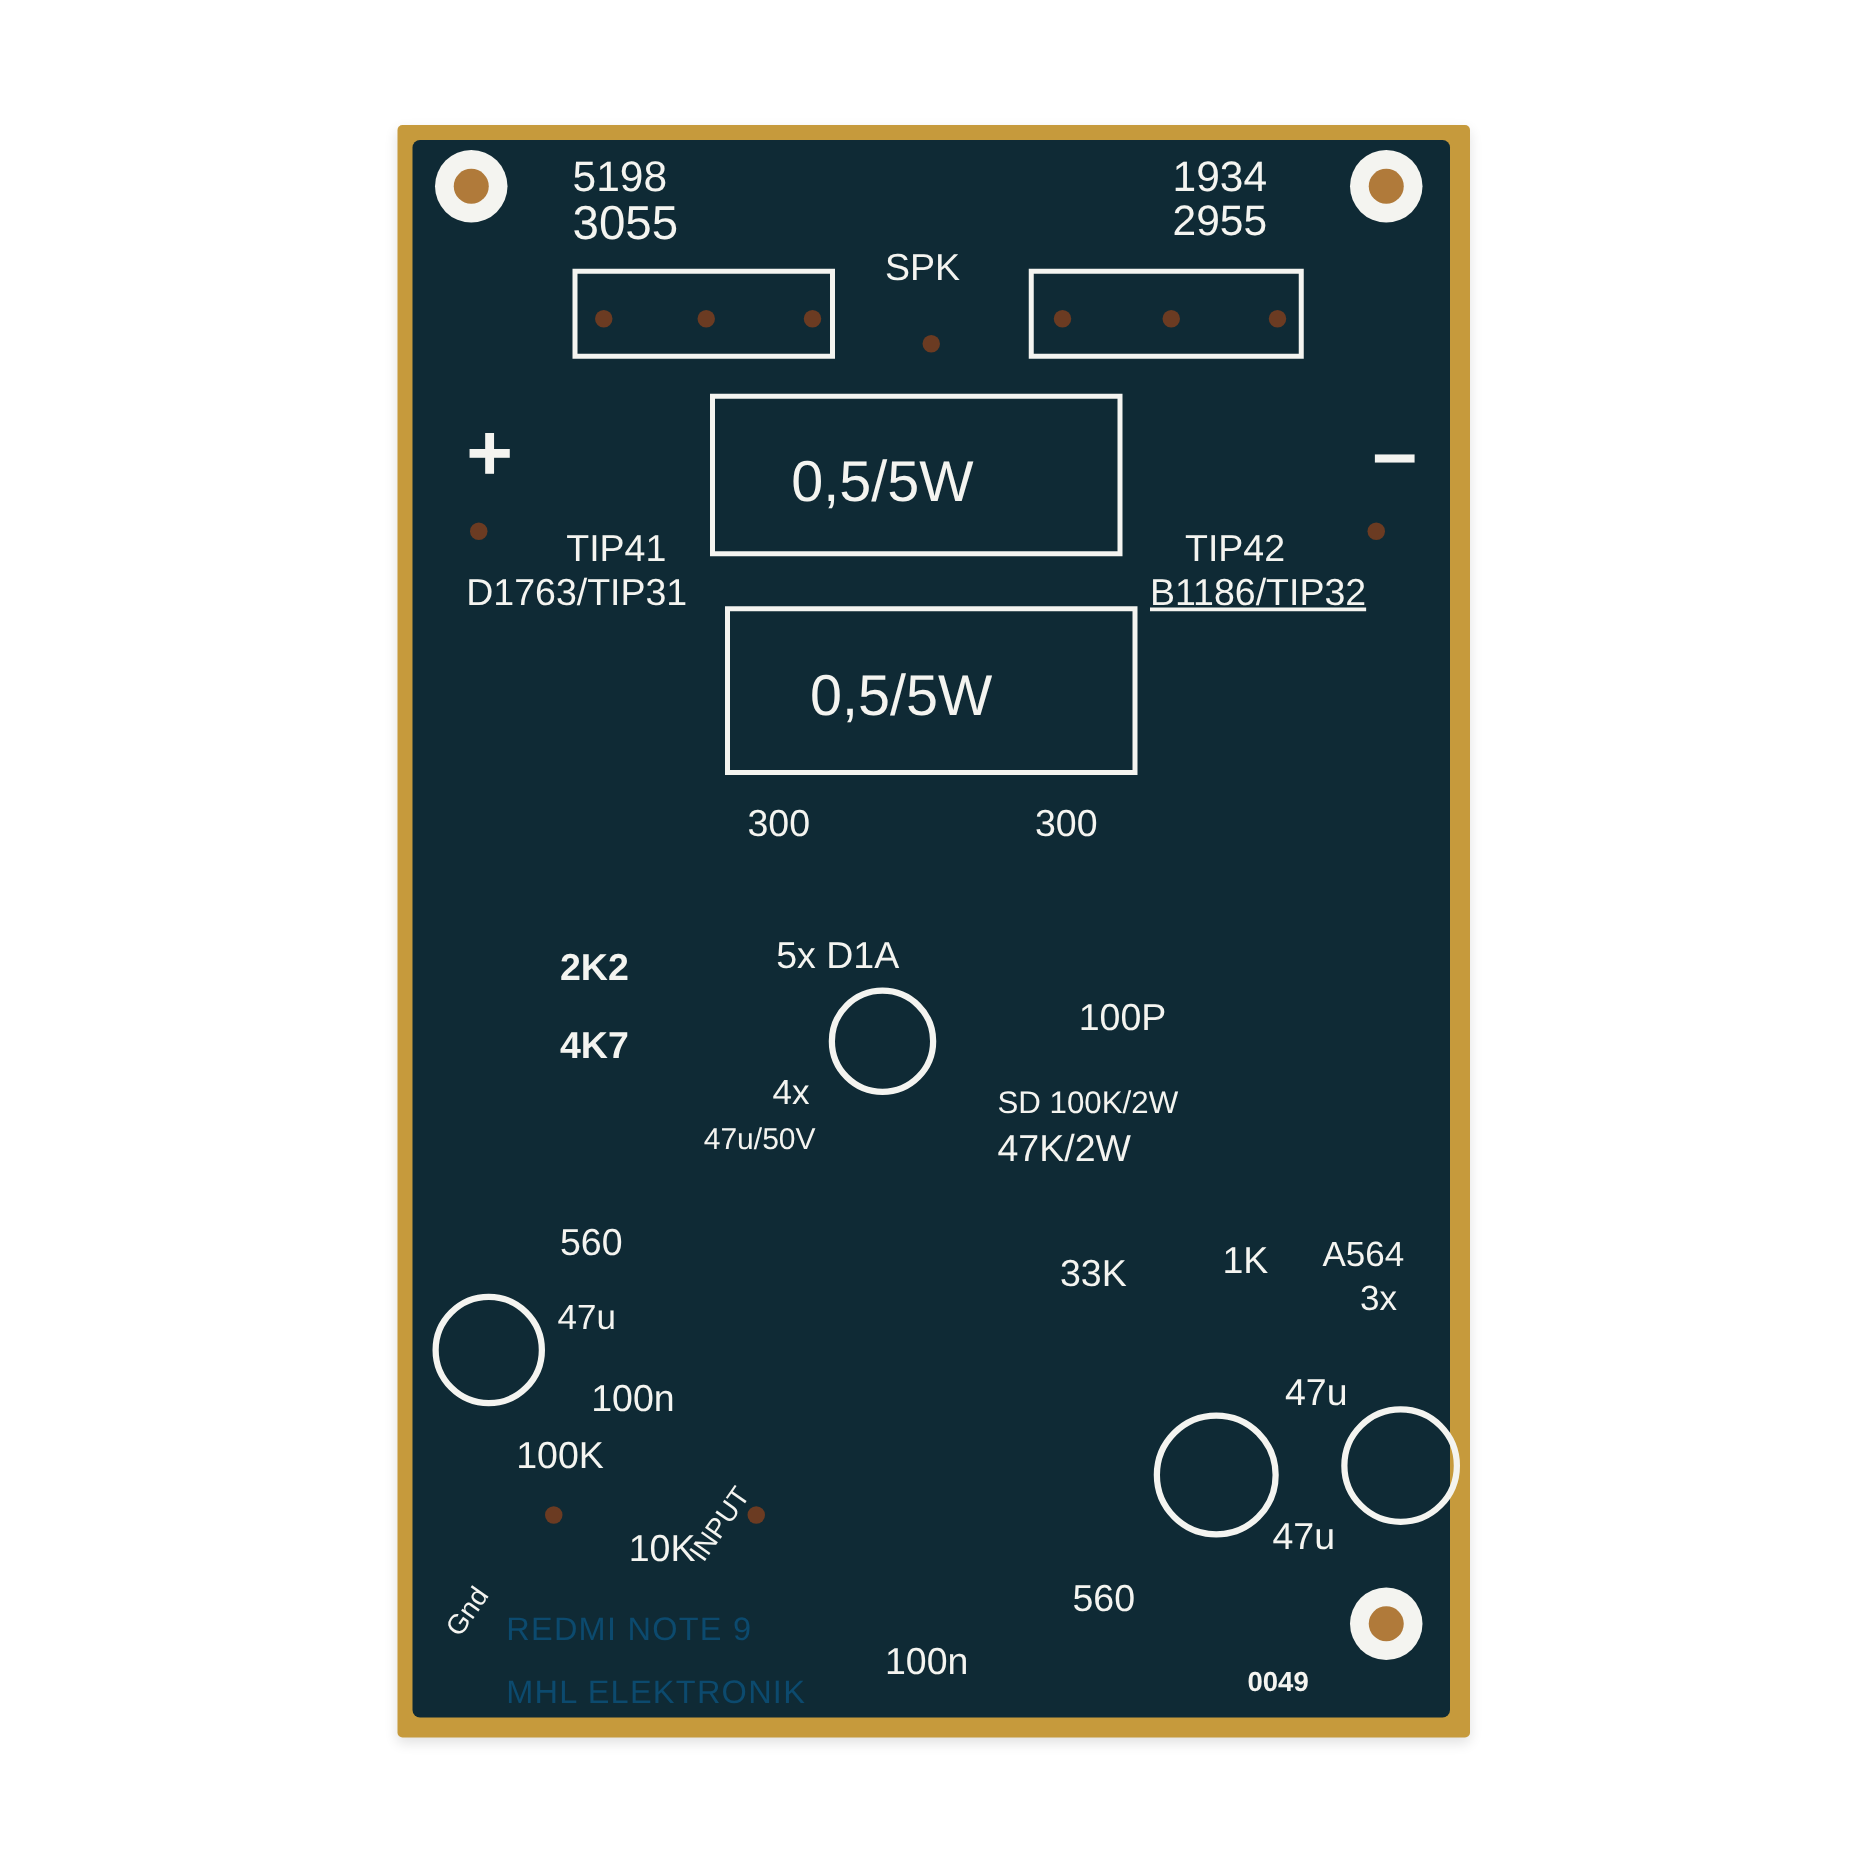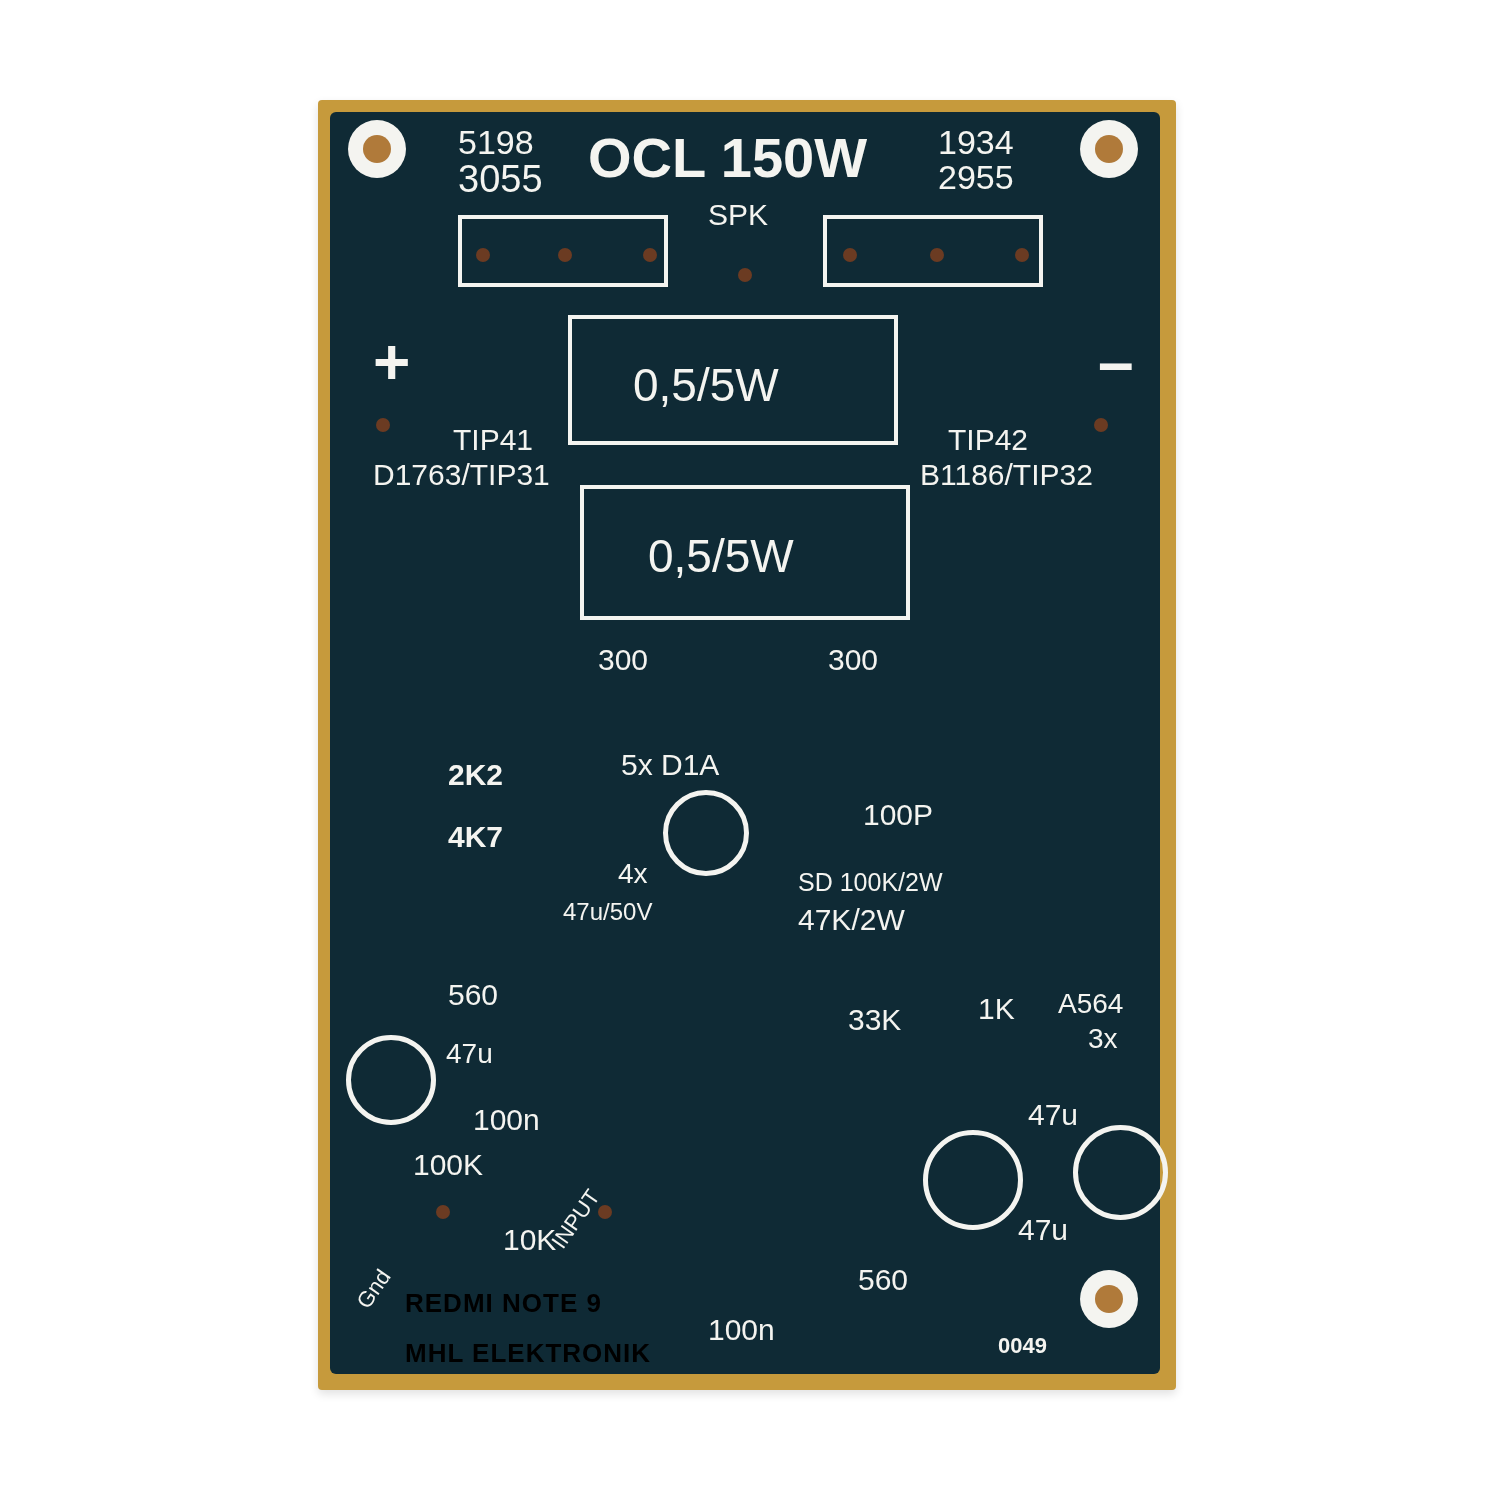--- a/index.html
+++ b/index.html
@@ -5,54 +5,53 @@
   html,body{margin:0;padding:0;background:#ffffff;}
   body{width:1496px;height:1496px;position:relative;overflow:hidden;font-family:"Liberation Sans",sans-serif;}
   .board{position:absolute;left:318px;top:100px;width:858px;height:1290px;background:#c69a3c;border-radius:4px;box-shadow:0 4px 10px rgba(0,0,0,0.12);}
   .mask{position:absolute;background:#0f2a35;}
   .lbl{position:absolute;color:#f4f4f0;font-weight:bold;white-space:nowrap;line-height:1;}
   .hole{position:absolute;width:58px;height:58px;border-radius:50%;background:#f4f4f0;}
   .hole::after{content:"";position:absolute;left:15px;top:15px;width:28px;height:28px;border-radius:50%;background:#b07a3a;}
   .box{position:absolute;border:4px solid #f4f4f0;box-sizing:border-box;}
   .pad{position:absolute;width:14px;height:14px;border-radius:50%;background:#6b3b22;}
   .cap{position:absolute;border-radius:50%;border:5px solid #f4f4f0;box-sizing:border-box;}
-  .wm{position:absolute;color:#000000;font-weight:bold;font-size:26px;letter-spacing:1px;}
+  .wm{position:absolute;color:#0c4a6e;font-weight:normal;font-size:26px;letter-spacing:1px;}
 </style>
 </head>
 <body>
 
 <div class="board">
   <div class="mask" style="left:12px;top:12px;width:830px;height:1262px;border-radius:6px;"></div>
 
   <div class="hole" style="left:30px;top:20px;"></div>
   <div class="hole" style="left:762px;top:20px;"></div>
   <div class="hole" style="left:762px;top:1170px;"></div>
 
-  <div class="lbl" style="left:270px;top:30px;font-size:56px;">OCL 150W</div>
   <div class="lbl" style="left:140px;top:25px;font-size:34px;font-weight:normal;">5198</div>
   <div class="lbl" style="left:140px;top:60px;font-size:38px;font-weight:normal;">3055</div>
   <div class="lbl" style="left:620px;top:25px;font-size:34px;font-weight:normal;">1934</div>
   <div class="lbl" style="left:620px;top:60px;font-size:34px;font-weight:normal;">2955</div>
   <div class="lbl" style="left:390px;top:100px;font-size:30px;font-weight:normal;">SPK</div>
 
   <div class="box" style="left:140px;top:115px;width:210px;height:72px;"></div>
   <div class="box" style="left:505px;top:115px;width:220px;height:72px;"></div>
 
   <div class="lbl" style="left:55px;top:230px;font-size:64px;">+</div>
   <div class="lbl" style="left:780px;top:230px;font-size:64px;">–</div>
 
   <div class="box" style="left:250px;top:215px;width:330px;height:130px;"></div>
   <div class="lbl" style="left:315px;top:262px;font-size:46px;font-weight:normal;">0,5/5W</div>
   <div class="box" style="left:262px;top:385px;width:330px;height:135px;"></div>
   <div class="lbl" style="left:330px;top:433px;font-size:46px;font-weight:normal;">0,5/5W</div>
 
   <div class="lbl" style="left:135px;top:325px;font-size:30px;font-weight:normal;">TIP41</div>
   <div class="lbl" style="left:55px;top:360px;font-size:30px;font-weight:normal;">D1763/TIP31</div>
   <div class="lbl" style="left:630px;top:325px;font-size:30px;font-weight:normal;">TIP42</div>
-  <div class="lbl" style="left:602px;top:360px;font-size:30px;font-weight:normal;">B1186/TIP32</div>
+  <div class="lbl" style="left:602px;top:360px;font-size:30px;font-weight:normal;text-decoration:underline;">B1186/TIP32</div>
 
   <div class="lbl" style="left:280px;top:545px;font-size:30px;font-weight:normal;">300</div>
   <div class="lbl" style="left:510px;top:545px;font-size:30px;font-weight:normal;">300</div>
   <div class="lbl" style="left:303px;top:650px;font-size:30px;font-weight:normal;">5x D1A</div>
   <div class="lbl" style="left:130px;top:660px;font-size:30px;font-weight:bold;">2K2</div>
   <div class="lbl" style="left:130px;top:722px;font-size:30px;font-weight:bold;">4K7</div>
   <div class="lbl" style="left:545px;top:700px;font-size:30px;font-weight:normal;">100P</div>
   <div class="lbl" style="left:300px;top:760px;font-size:28px;font-weight:normal;">4x</div>
   <div class="lbl" style="left:245px;top:800px;font-size:24px;font-weight:normal;">47u/50V</div>
   <div class="lbl" style="left:480px;top:770px;font-size:25px;font-weight:normal;">SD 100K/2W</div>

